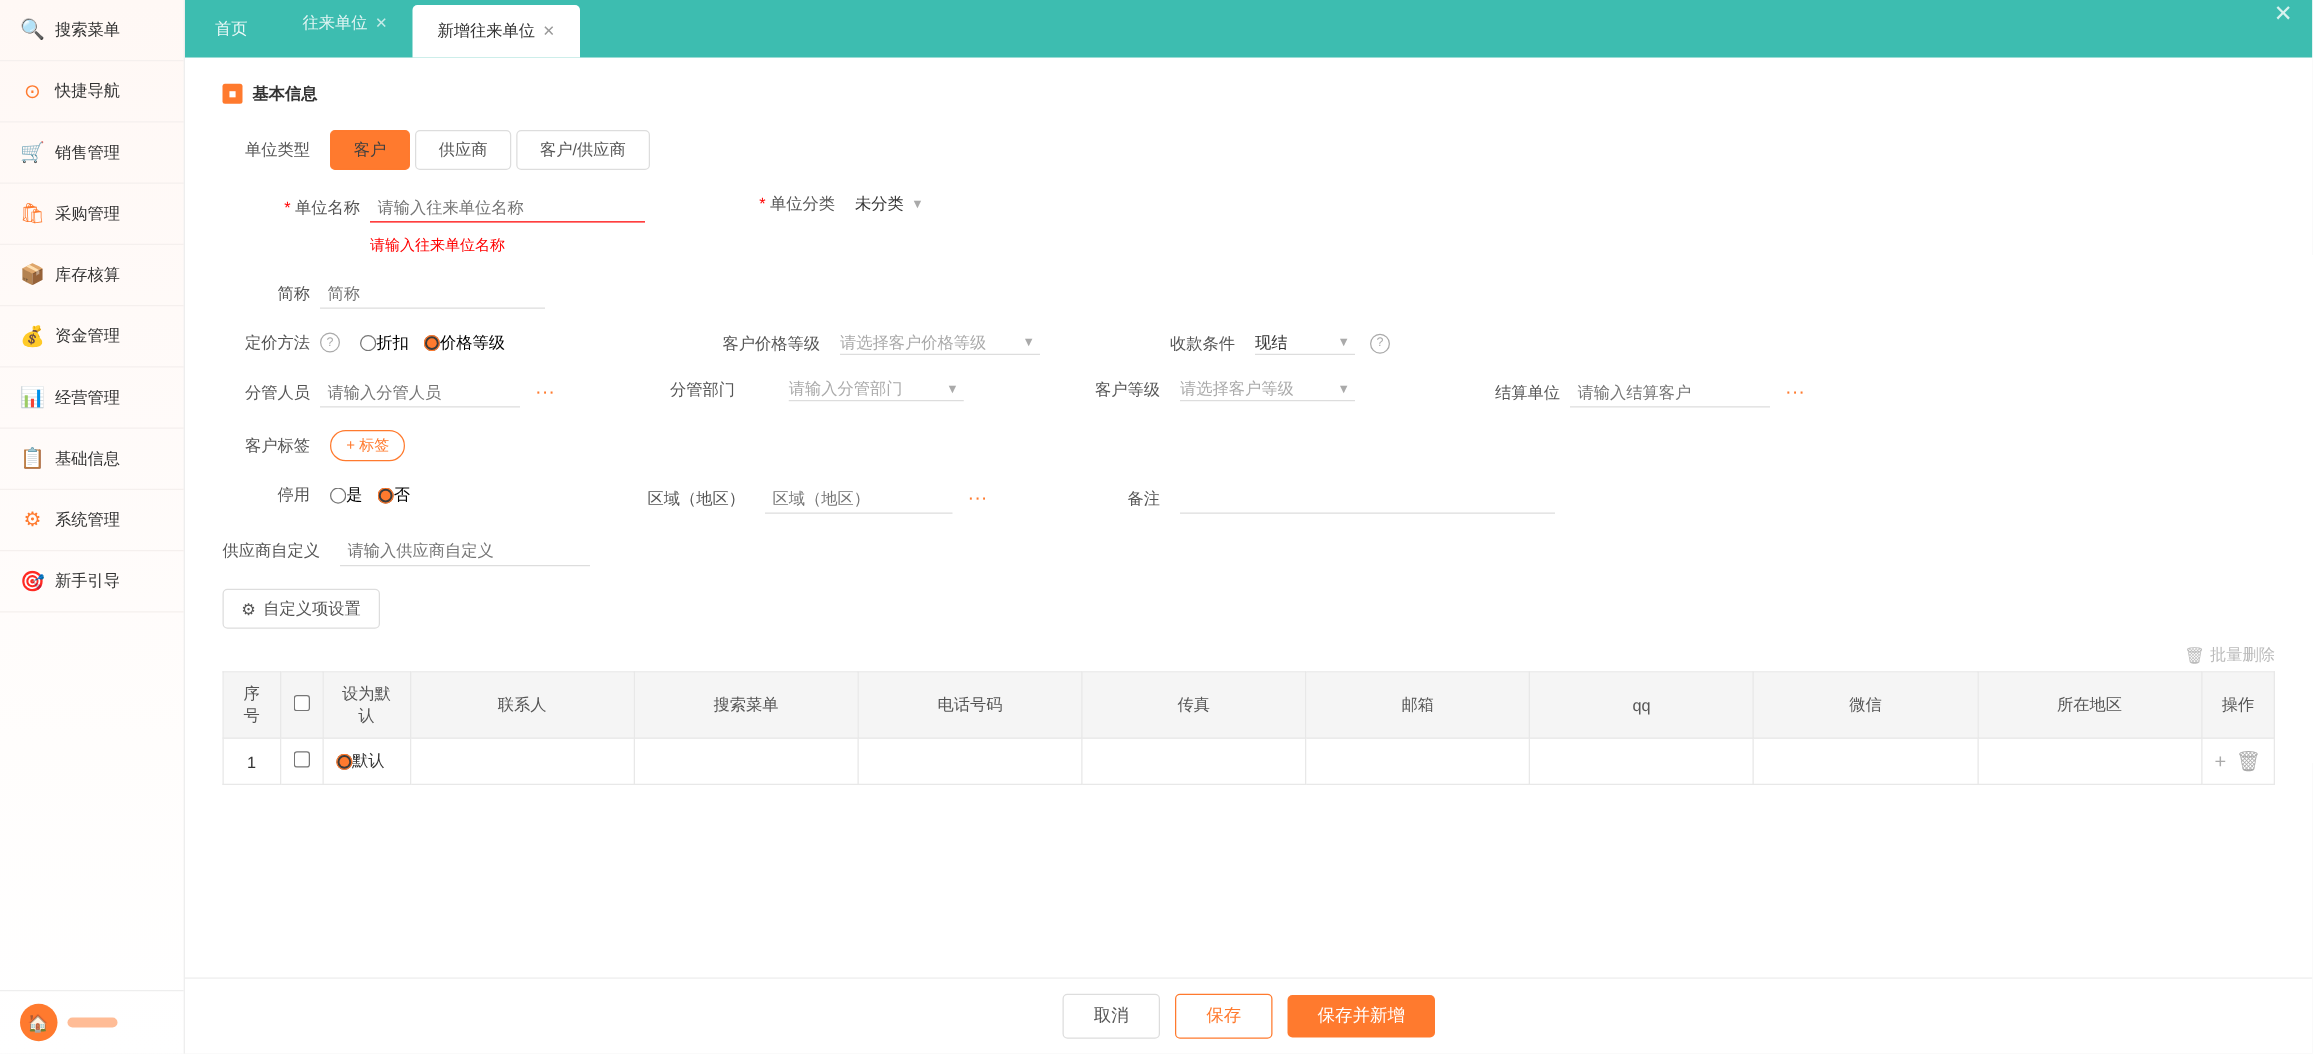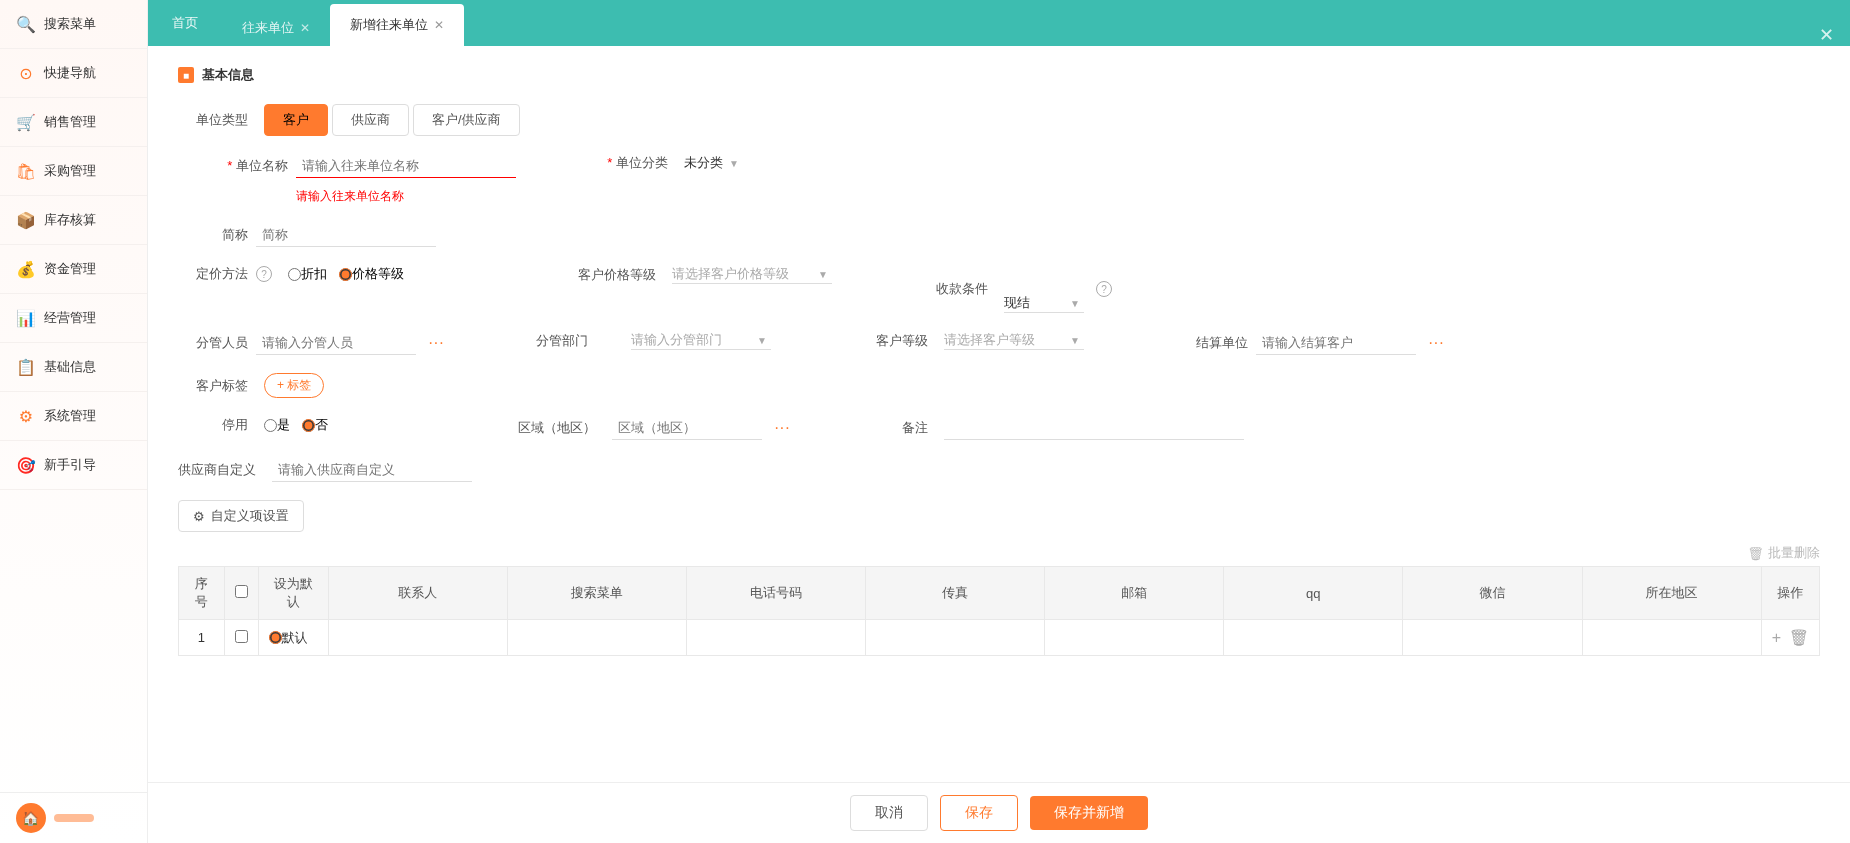--- a/index.html
+++ b/index.html
@@ -53,21 +53,21 @@
     .main {
       flex: 1;
       display: flex;
       flex-direction: column;
       overflow: hidden;
     }
 
     
     .tabbar {
       display: flex;
-      align-items: flex-end;
+      align-items: flex-start;
       background: #3dbdb0;
       height: 46px;
       padding: 0 0;
       position: relative;
     }
     .tab {
       display: flex;
       align-items: center;
       height: 36px;
       padding: 0 20px;
@@ -197,21 +197,21 @@
       padding: 6px 18px;
       border: 1px solid #ddd;
       border-radius: 4px;
       background: white;
       cursor: pointer;
       font-size: 13px;
       color: #555;
     }
     .btn-type.active {
       background: #ff7a2e;
-      color: #000000;
+      color: #404040;
       border-color: #ff7a2e;
     }
 
     .btn-tag {
       display: inline-flex;
       align-items: center;
       gap: 4px;
       border: 1px solid #ff7a2e;
       color: #ff7a2e;
       border-radius: 20px;
@@ -455,21 +455,21 @@
       </div>
       <div class="form-field" style="margin-left:20px;max-width:300px;">
         <span class="form-label">客户价格等级</span>
         <div class="select-wrap" style="margin-left:8px;">
           <span style="font-size:13px;color:#aaa;padding-right:20px;min-width:160px;display:inline-block;border-bottom:1px solid #ddd;">请选择客户价格等级</span>
           <span class="chevron">▼</span>
         </div>
       </div>
       <div class="form-field" style="margin-left:40px;max-width:300px;">
         <span class="form-label">收款条件</span>
-        <div class="select-wrap" style="margin-left:8px;margin-top:29px;">
+        <div class="select-wrap" style="margin-left:8px;">
           <span style="font-size:13px;color:#333;padding-right:20px;min-width:80px;display:inline-block;border-bottom:1px solid #ddd;">现结</span>
           <span class="chevron">▼</span>
         </div>
         <span class="help-icon" style="margin-left:4px;">?</span>
       </div>
     </div>
 
     
     <div class="form-row">
       <div class="form-field" style="max-width:320px;">

